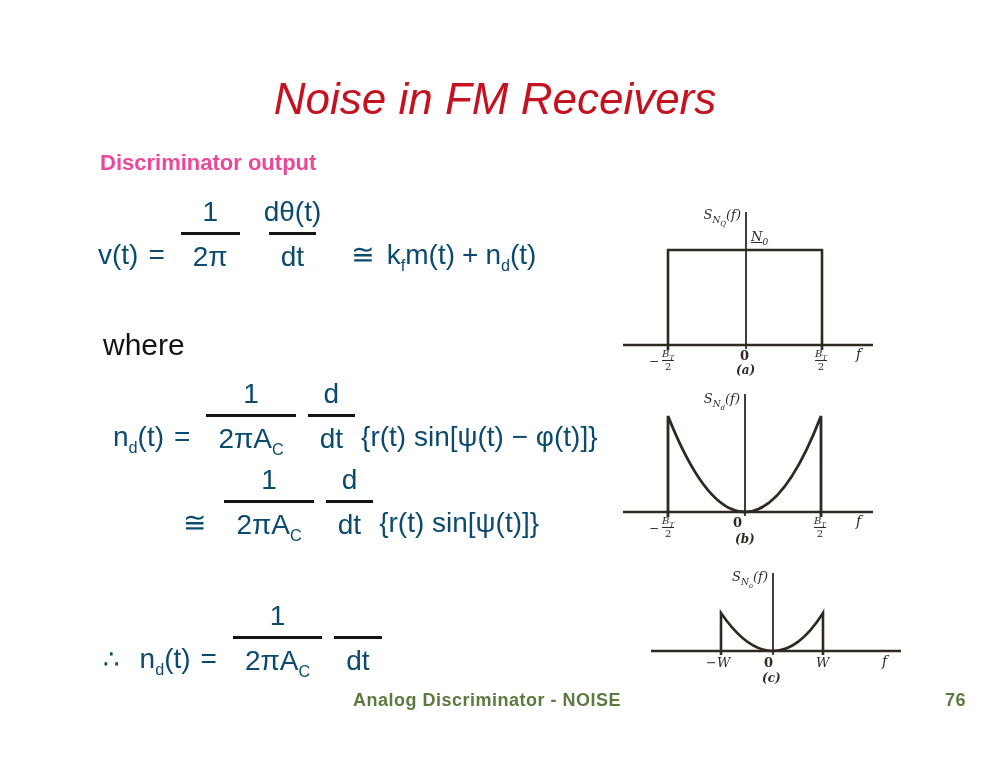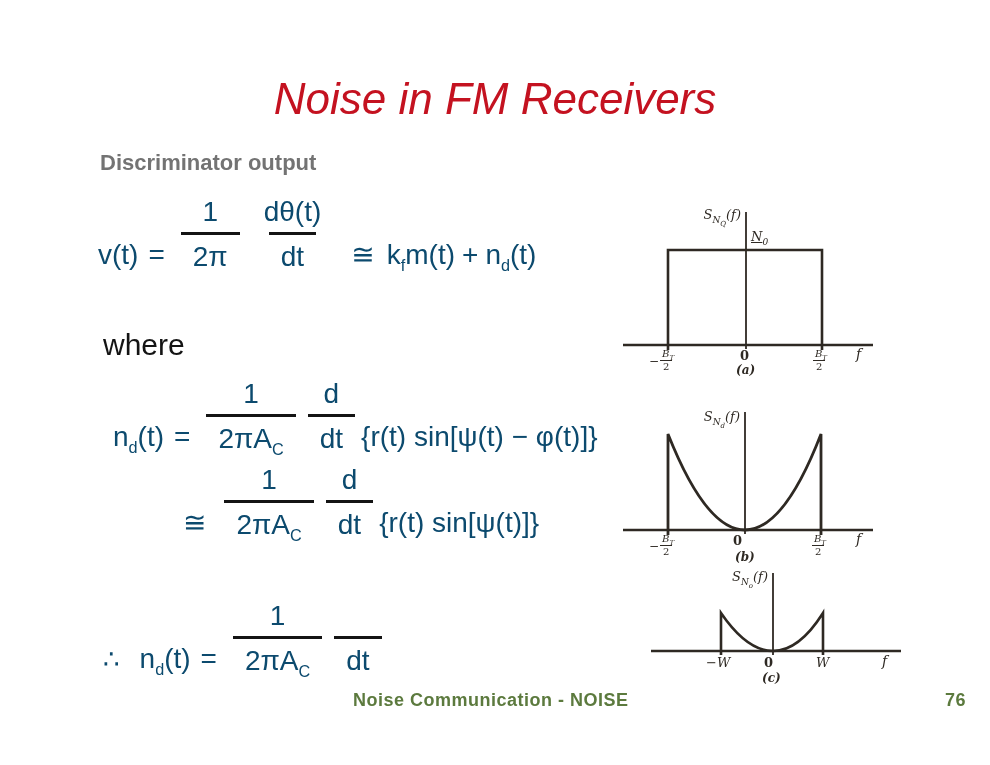--- a/index.html
+++ b/index.html
@@ -5,21 +5,21 @@
   html,body { margin:0; padding:0; background:#ffffff; }
   .slide {
     position:relative; width:990px; height:765px; background:#ffffff;
     font-family:"Liberation Sans", sans-serif; overflow:hidden; color:#141414;
   }
   .title {
     position:absolute; top:74px; left:0; width:100%; text-align:center;
     font-size:44px; color:#c41220; font-weight:normal; letter-spacing:0;font-style:italic;
   }
   .subtitle {
-    position:absolute; left:100px; top:150px; font-size:22px; font-weight:bold; color:#737373;
+    position:absolute; left:100px; top:150px; font-size:22px; font-weight:bold; color:#ec4899;
   }
   .where { position:absolute; left:103px; top:328px; font-size:30px; color:#141414; }
 
   .formula {
     position:absolute; display:flex; align-items:flex-end;
     font-size:28px; color:#0c4a6e; white-space:nowrap;
   }
   .formula .op { margin:0 10px; }
   .formula .approx { margin:0 12px; }
   .formula .therefore { margin-right:20px; font-size:26px; }
@@ -40,21 +40,21 @@
   .plot { position:absolute; font-family:"DejaVu Serif", serif; color:#2e2923; }
   .plot svg { position:absolute; left:0; top:0; }
   .plot .lbl { position:absolute; font-style:italic; font-size:13px; line-height:1; white-space:nowrap; }
   .plot .ylab { font-size:13px; }
   .plot .ylab sub { font-size:9px; line-height:0; }
   .plot .ylab sub .sub2 { font-size:7px; line-height:0; }
   .plot .zero { font-weight:bold; font-style:normal; font-size:13px; }
   .plot .cap { font-weight:bold; font-size:12px; }
   .tickfrac-wrap { position:absolute; display:flex; align-items:center; font-style:italic; }
   .tickfrac-wrap .minus { font-size:12px; margin-right:1px; font-style:normal; }
-  .tickfrac { display:inline-flex; flex-direction:column; align-items:flex-start; }
+  .tickfrac { display:inline-flex; flex-direction:column; align-items:center; }
   .tickfrac .tf-num { font-size:10px; line-height:1; padding:0 2px 1px; }
   .tickfrac .tf-num sub { font-size:7px; line-height:0; }
   .tickfrac .tf-den { font-size:10px; line-height:1; border-top:1px solid #2e2923; padding:1px 3px 0; font-style:normal; }
 </style>
 </head>
 <body>
 
 <div class="slide">
 
   <div class="title">Noise in FM Receivers</div>
@@ -136,21 +136,21 @@
     <div class="tickfrac-wrap" style="left:197px; top:143px;">
       <span class="tickfrac">
         <span class="tf-num"><span>B</span><sub>T</sub></span>
         <span class="tf-den">2</span>
       </span>
     </div>
     <div class="lbl" style="left:240px; top:141px; font-size:14px;">f</div>
     <div class="lbl cap" style="left:120px; top:158px;">(a)</div>
   </div>
 
-  <div class="plot" style="left:616px; top:404px; width:264px; height:162px;">
+  <div class="plot" style="left:616px; top:386px; width:264px; height:162px;">
     <svg width="264" height="162" viewBox="0 0 264 162">
       <line x1="7" y1="126" x2="257" y2="126" stroke="#2e2923" stroke-width="2.5"></line>
       <line x1="129" y1="8" x2="129" y2="130" stroke="#2e2923" stroke-width="1.8"></line>
       <path d="M52,131 L52,30 Q90,126 129,126 Q168,126 205,30 L205,131" fill="none" stroke="#2e2923" stroke-width="2.8"></path>
     </svg>
     <div class="lbl ylab" style="right:140px; top:6px;"><span>S</span><sub><span>N</span><sub class="sub2">d</sub></sub><span>(f)</span></div>
     <div class="tickfrac-wrap" style="left:33px; top:130px;">
       <span class="minus">−</span>
       <span class="tickfrac">
         <span class="tf-num"><span>B</span><sub>T</sub></span>
@@ -175,16 +175,16 @@
       <path d="M77,95 L77,53 Q103,91 129,91 Q155,91 179,53 L179,95" fill="none" stroke="#2e2923" stroke-width="2.6"></path>
     </svg>
     <div class="lbl ylab" style="right:140px; top:10px;"><span>S</span><sub><span>N</span><sub class="sub2">o</sub></sub><span>(f)</span></div>
     <div class="lbl" style="left:62px; top:96px;">−W</div>
     <div class="lbl zero" style="left:120px; top:96px;">0</div>
     <div class="lbl" style="left:172px; top:96px;">W</div>
     <div class="lbl" style="left:238px; top:94px; font-size:14px;">f</div>
     <div class="lbl cap" style="left:118px; top:112px;">(c)</div>
   </div>
 
-  <div class="footer-left">Noise Communication - NOISE</div>
+  <div class="footer-left">Analog Discriminator - NOISE</div>
   <div class="footer-page">76</div>
 
 </div>
 
 </body></html>

